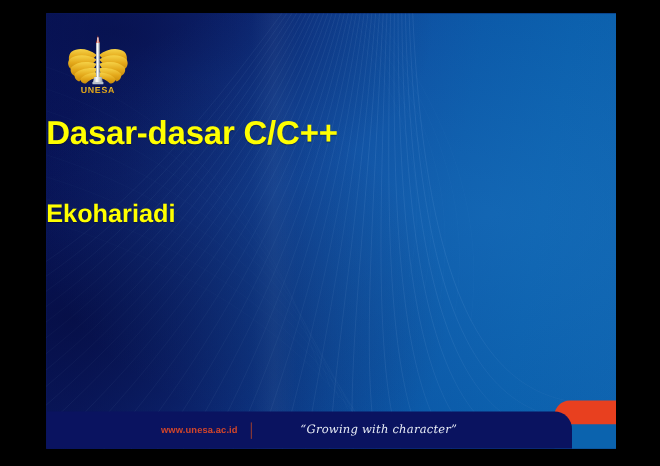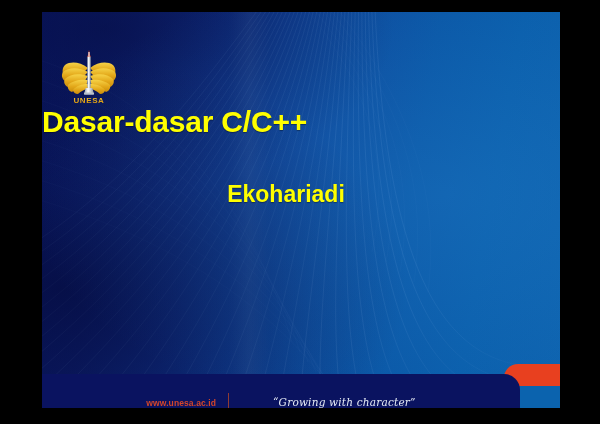--- a/index.html
+++ b/index.html
@@ -76,21 +76,21 @@
     inset: 0;
     pointer-events: none;
     opacity: 0.55;
   }
   .swirl svg { display: block; width: 100%; height: 100%; }
 
   
   #logo {
     position: absolute;
     left: 16px;
-    top: 32px;
+    top: 14px;
     width: 62px;
     height: 62px;
   }
   #logo svg { display: block; width: 100%; height: 100%; }
 
   
   #title {
     position: absolute;
     left: 0;
     top: 94px;
@@ -101,21 +101,21 @@
     font-size: 30px;
     letter-spacing: -0.2px;
     line-height: 1.05;
     text-shadow: 0 1px 1px rgba(0,0,0,0.35);
   }
   #subtitle {
     position: absolute;
     left: 0;
     top: 168px;
     width: 488px;
-    text-align: center;
+    text-align: left;
     color: #ffff00;
     font-weight: bold;
     font-size: 23px;
     line-height: 1.30;
     text-shadow: 0 1px 1px rgba(0,0,0,0.35);
   }
   #subtitle .ln { display: block; }
 
   
   .deco-red {
@@ -148,21 +148,21 @@
     border-top-right-radius: 16px;
   }
 
   #footer-inner {
     position: absolute;
     left: 0;
     top: 362px;
     width: 478px;
     height: 34px;
     display: flex;
-    align-items: flex-end;
+    align-items: center;
     justify-content: center;
     gap: 12px;
   }
   #site-url {
     color: #d3462a;
     font-weight: bold;
     font-size: 8.5px;
     letter-spacing: 0.1px;
   }
   #footer-divider {

